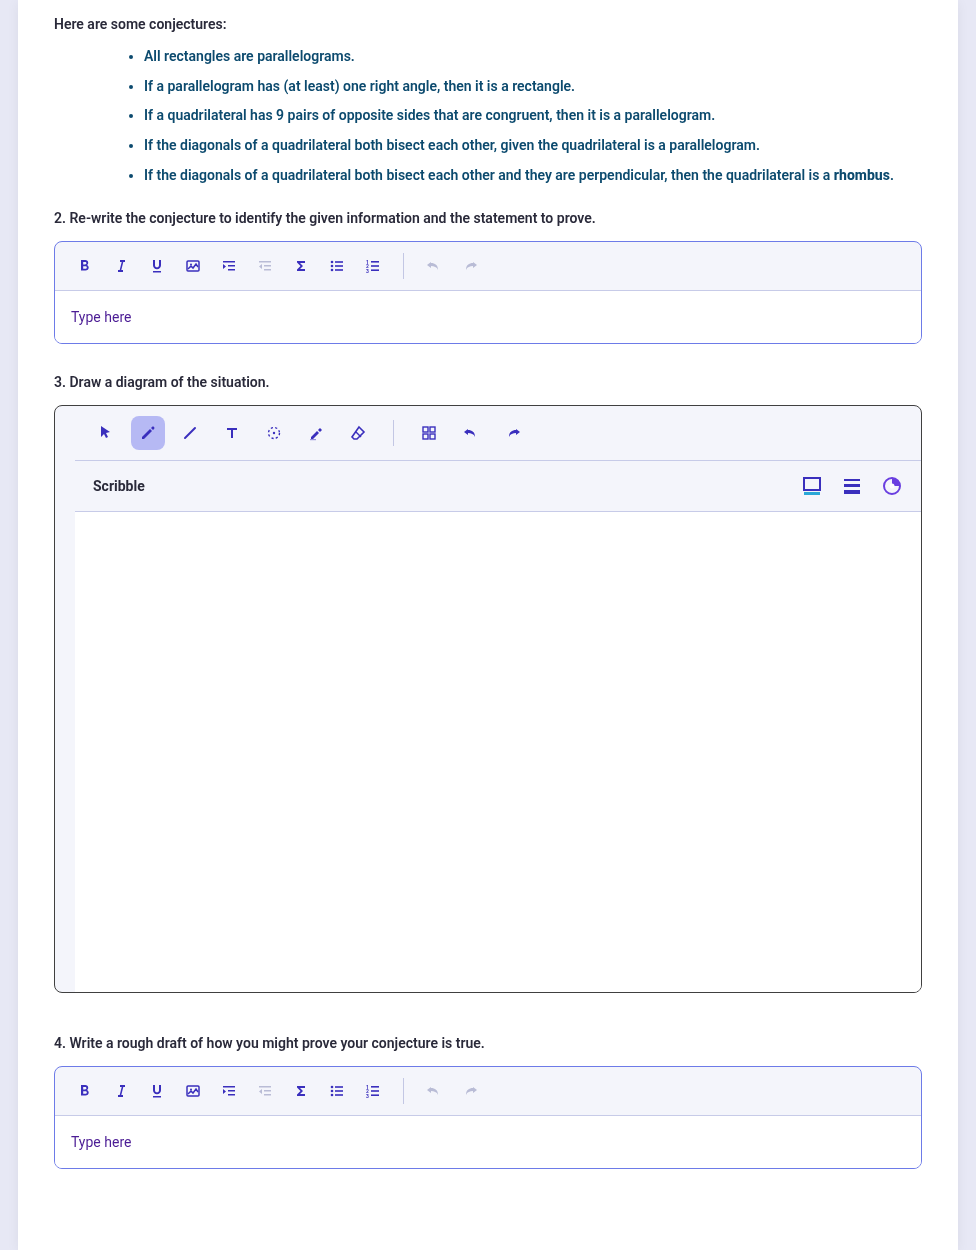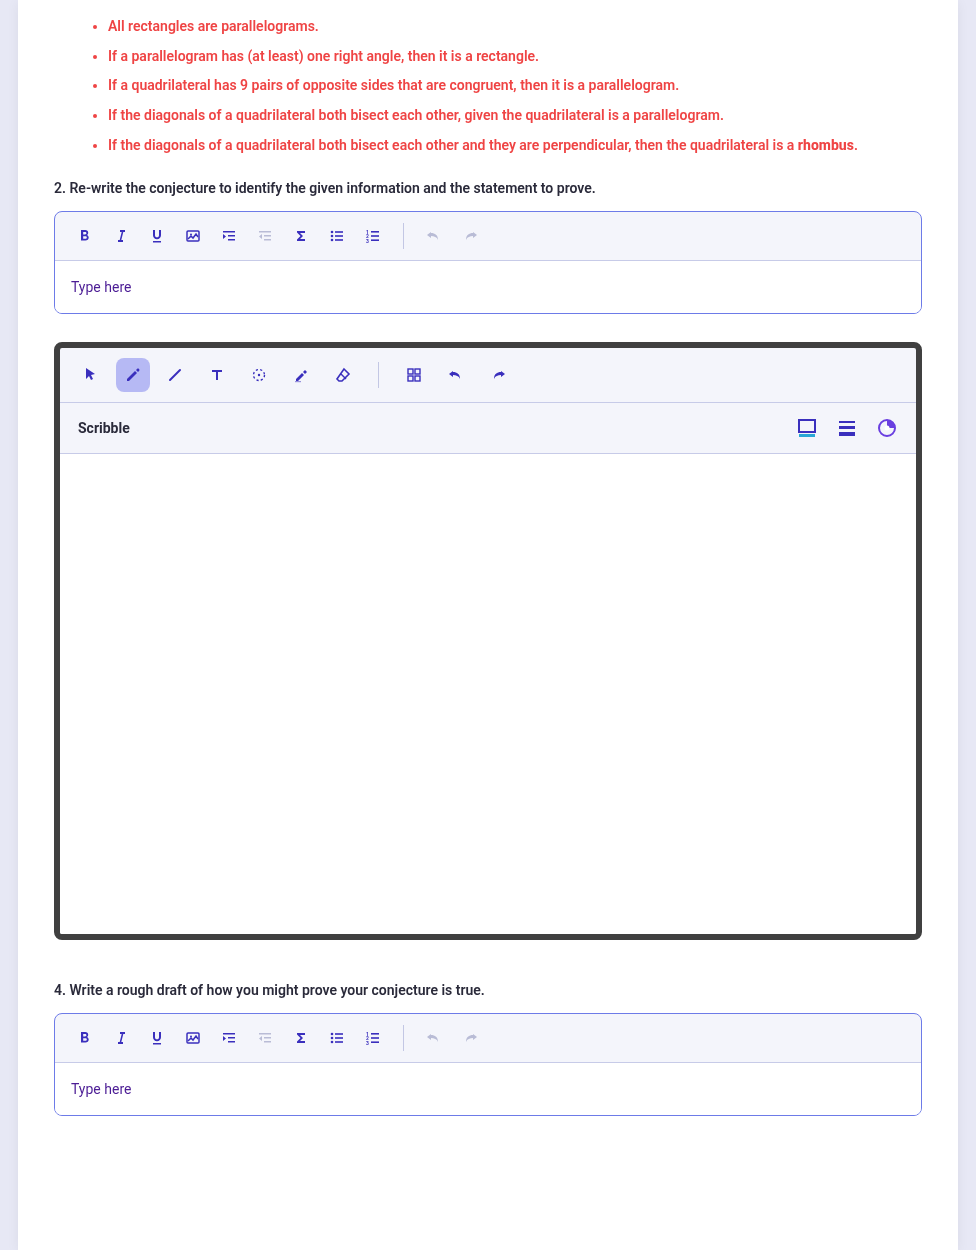--- a/index.html
+++ b/index.html
@@ -21,21 +21,22 @@
   .intro { font-weight: 600; margin-bottom: 14px; }
   ul.conj {
     margin: 0 0 22px 0;
     padding-left: 54px;
     list-style: disc;
   }
   ul.conj li {
     margin-bottom: 8px;
     line-height: 1.55;
     font-weight: 600;
-    color: #ef4444;
+    color: #0c4a6e;
+    margin-left: 36px;
   }
   .step {
     font-weight: 600;
     margin: 18px 0 12px 0;
     line-height: 1.5;
   }
   .step-sub {
     font-weight: 600;
     margin: 0 0 14px 0;
     line-height: 1.5;
@@ -76,25 +77,26 @@
   .editor-body {
     background: #fff;
     padding: 18px 16px;
     color: #4c1d95;
     font-size: 14px;
     min-height: 48px;
   }
 
   
   .drawpanel {
-    border: 6px solid #404040;
+    border: 1px solid #404040;
     border-radius: 8px;
     background: #f4f5fb;
     overflow: hidden;
     margin-bottom: 40px;
+    padding-left: 20px;
   }
   .draw-toolbar {
     display: flex;
     align-items: center;
     padding: 10px 14px;
     gap: 8px;
     border-bottom: 1px solid #c7cbe8;
   }
   .dbtn {
     width: 34px;
@@ -131,20 +133,21 @@
 
   .rhombus-bold { font-weight: 800; }
 
   svg { display: block; }
 </style>
 </head>
 <body>
 
 <div class="page">
 
+  <div class="intro">Here are some conjectures:</div>
 
   <ul class="conj">
     <li>All rectangles are parallelograms.</li>
     <li>If a parallelogram has (at least) one right angle, then it is a rectangle.</li>
     <li>If a quadrilateral has 9 pairs of opposite sides that are congruent, then it is a parallelogram.</li>
     <li>If the diagonals of a quadrilateral both bisect each other, given the quadrilateral is a parallelogram.</li>
     <li>
       <span>If the diagonals of a quadrilateral both bisect each other and they are perpendicular, then the quadrilateral is a </span><span class="rhombus-bold">rhombus</span><span>.</span>
     </li>
   </ul>
@@ -218,20 +221,21 @@
       </div>
       <div class="tbtn dis">
         <svg width="18" height="16" viewBox="0 0 18 16">
             <path d="M12 4l4 3-4 3V8c-3 0-6 1-7 4 0-5 3-7 7-7V4z" fill="currentColor"></path>
           </svg>
       </div>
     </div>
     <div class="editor-body">Type here</div>
   </div>
 
+  <div class="step">3. Draw a diagram of the situation.</div>
 
   <div class="drawpanel">
     <div class="draw-toolbar">
       <div class="dbtn">
         <svg width="18" height="18" viewBox="0 0 18 18">
             <path d="M4 2l9 6-4 1 2 4-2 1-2-4-3 3V2z" fill="currentColor"></path>
           </svg>
       </div>
       <div class="dbtn active">
         <svg width="18" height="18" viewBox="0 0 18 18">

